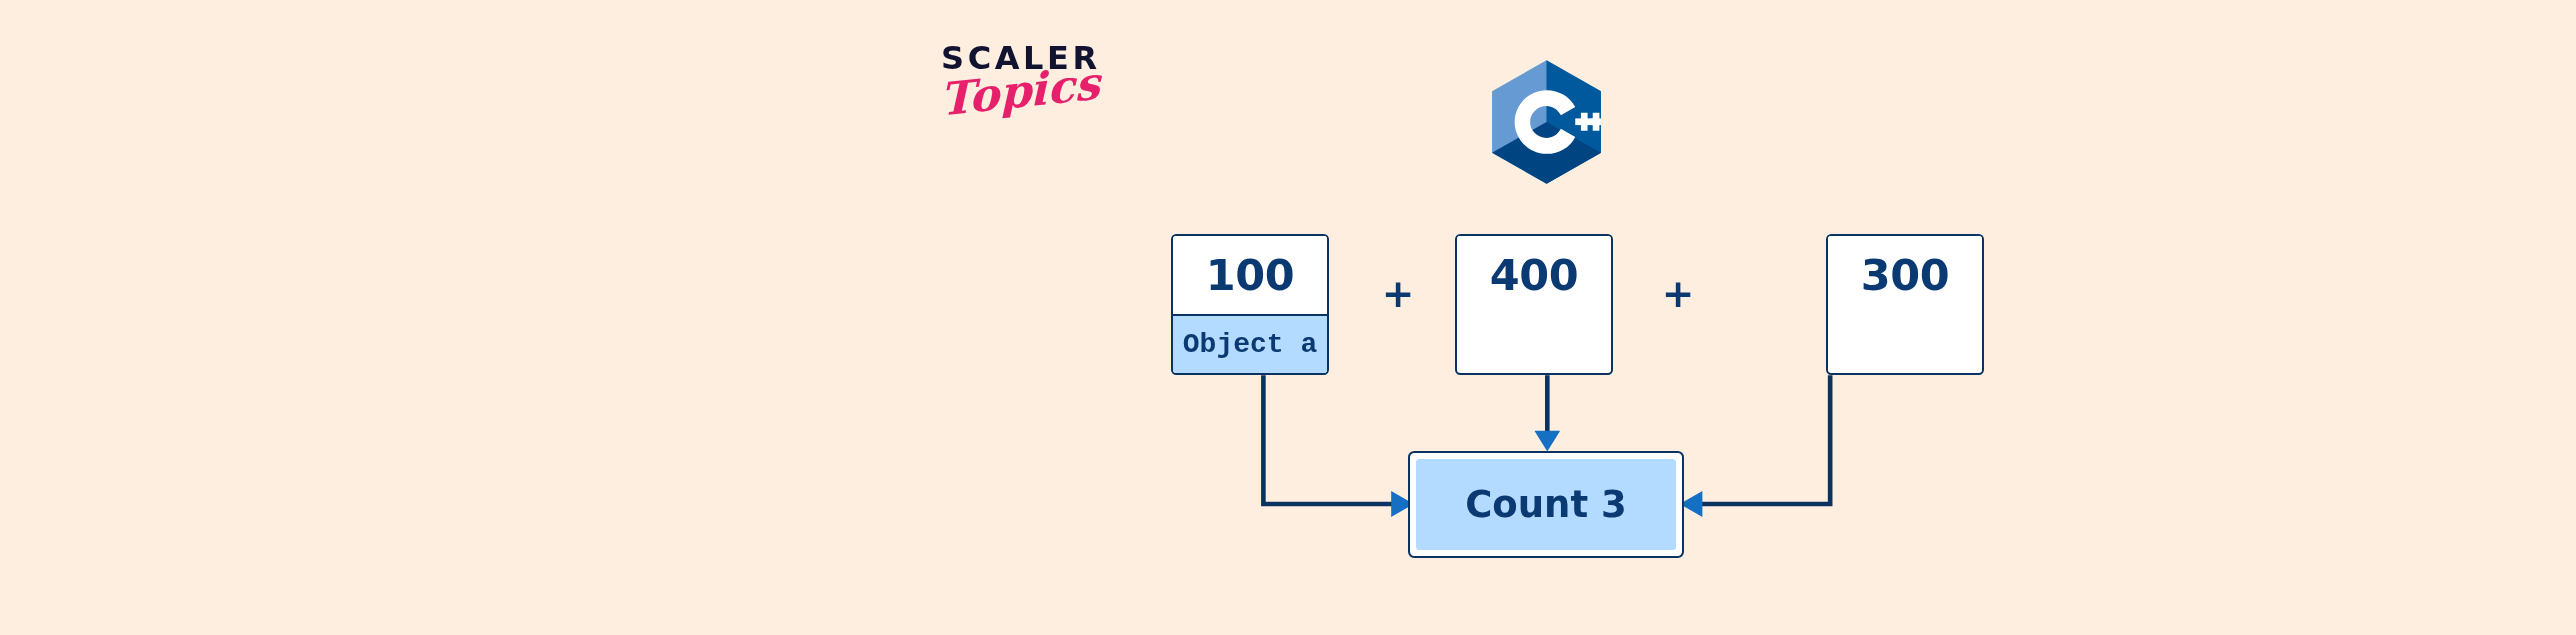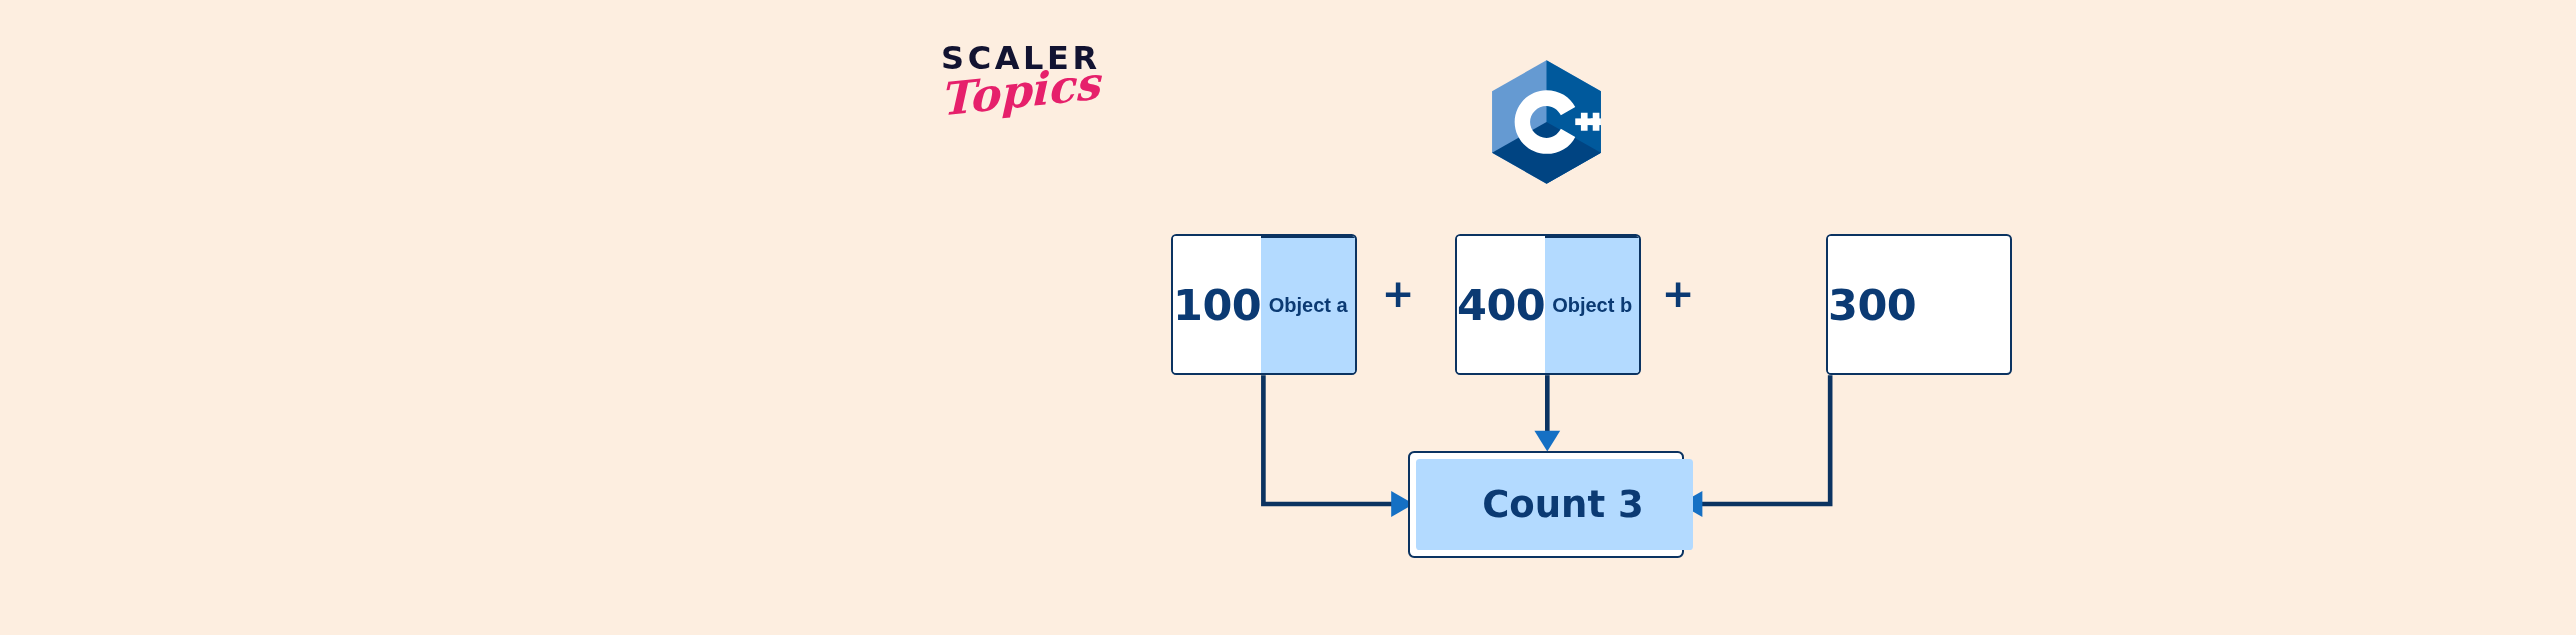--- a/index.html
+++ b/index.html
@@ -61,52 +61,52 @@
     left: 1490px;
     top: 58px;
     width: 113px;
     height: 128px;
   }
   .cpp-logo svg { display: block; width: 100%; height: 100%; }
 
   
   .obj-box {
     position: absolute;
-    width: 186px;
+    width: 158px;
     height: 141px;
     border: 2.1px solid #0b3361;
     border-radius: 5.2px;
     box-sizing: border-box;
     background: #ffffff;
     overflow: hidden;
     display: flex;
-    flex-direction: row;
+    flex-direction: column;
   }
   .obj-value {
     flex: 0 0 78px;
     background: #ffffff;
     display: flex;
     align-items: center;
     justify-content: center;
     font-family: "DejaVu Sans", sans-serif;
     font-weight: bold;
     font-size: 43px;
     color: #0b3a73;
     letter-spacing: -0.5px;
   }
   .obj-label {
     flex: 1 1 auto;
     background: #b3daff;
     border-top: 2.1px solid #0b3361;
     display: flex;
     align-items: center;
     justify-content: center;
-    font-family: Liberation Sans, sans-serif;
-    font-weight: bold;
-    font-size: 20px;
+    font-family: Liberation Mono, monospace;
+    font-weight: bold;
+    font-size: 28px;
     color: #0b3a73;
   }
 
   #obj-a { left: 1171px; top: 234px; }
   #obj-b { left: 1455px; top: 234px; }
   #obj-c { left: 1826px; top: 234px; }
 
   
   .plus-op {
     position: absolute;
@@ -139,21 +139,20 @@
     padding: 5.7px;
   }
   #count-inner {
     width: 100%;
     height: 100%;
     background: #b3daff;
     border-radius: 3.6px;
     display: flex;
     align-items: center;
     justify-content: center;
-    padding-left: 17px;
   }
   #count-label {
     font-family: "DejaVu Sans", sans-serif;
     font-weight: bold;
     font-size: 37px;
     color: #0b3a73;
     letter-spacing: 0px;
   }
 
   
@@ -216,21 +215,20 @@
 
   <div class="obj-box" id="obj-a">
     <div class="obj-value">100</div>
     <div class="obj-label">Object a</div>
   </div>
 
   <div class="plus-op" id="plus-1">+</div>
 
   <div class="obj-box" id="obj-b">
     <div class="obj-value">400</div>
-    <div class="obj-label">Object b</div>
   </div>
 
   <div class="plus-op" id="plus-2">+</div>
 
   <div class="obj-box" id="obj-c">
     <div class="obj-value">300</div>
   </div>
 
   <div id="count-box">
     <div id="count-inner">

